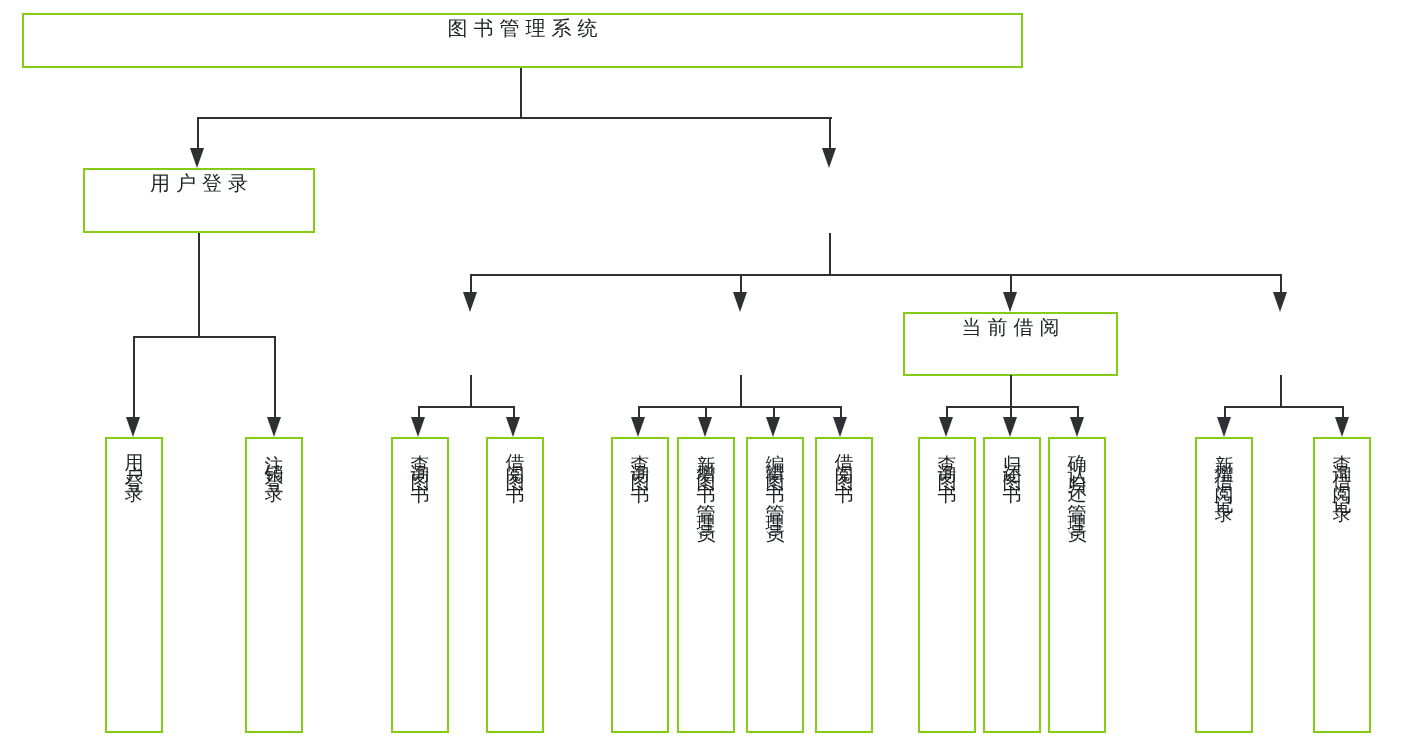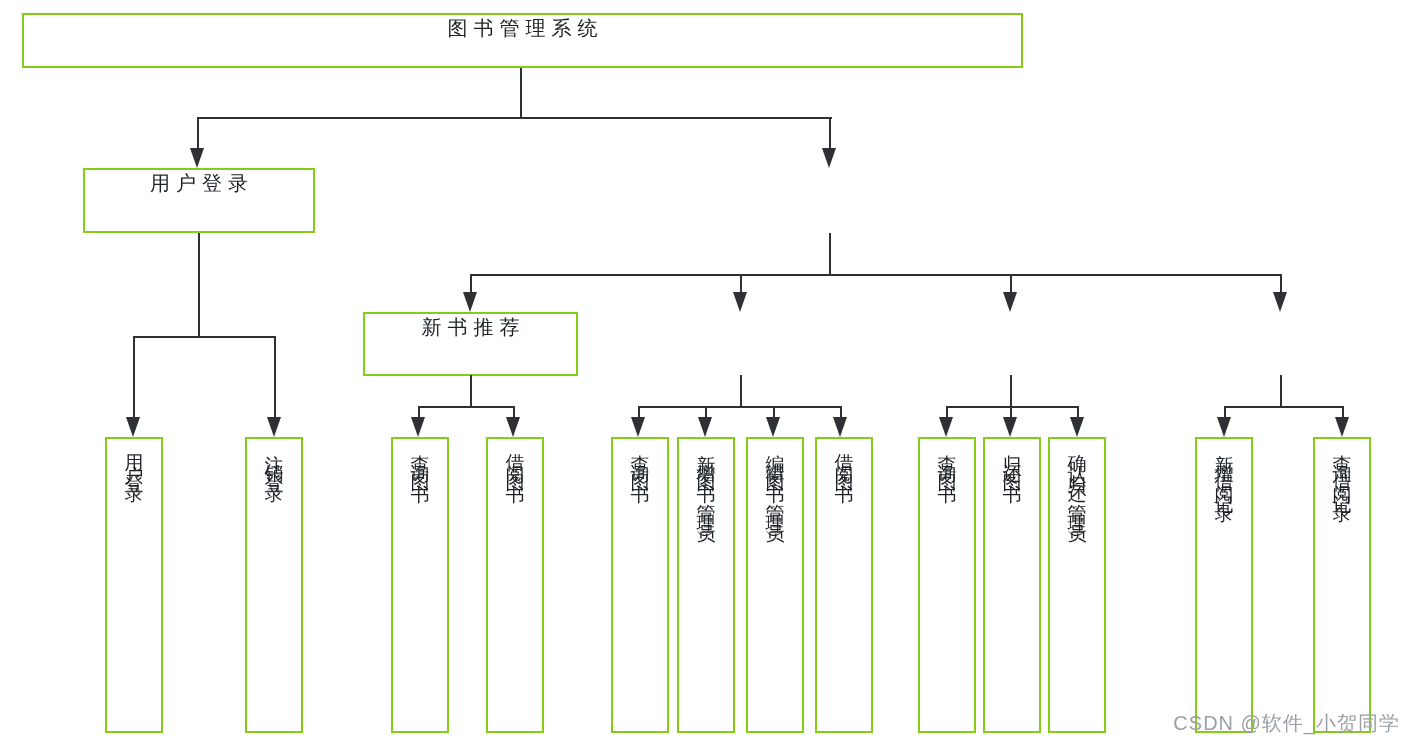--- a/index.html
+++ b/index.html
@@ -61,22 +61,22 @@
   <i class="hline" style="left:470px;top:274px;width:811px"></i>
   <i class="vline" style="left:470px;top:274px;height:20px"></i>
   <i class="arrow" style="left:463px;top:292px"></i>
   <i class="vline" style="left:740px;top:274px;height:20px"></i>
   <i class="arrow" style="left:733px;top:292px"></i>
   <i class="vline" style="left:1010px;top:274px;height:20px"></i>
   <i class="arrow" style="left:1003px;top:292px"></i>
   <i class="vline" style="left:1280px;top:274px;height:20px"></i>
   <i class="arrow" style="left:1273px;top:292px"></i>
 
-  <div class="box" style="left:363px;top:312px;width:215px;height:64px">
-    <span class="hlabel">新书推荐</span>
+  <div class="box" style="left:903px;top:312px;width:215px;height:64px">
+    <span class="hlabel">当前借阅</span>
   </div>
 
   <i class="vline" style="left:470px;top:375px;height:31px"></i>
   <i class="hline" style="left:418px;top:406px;width:97px"></i>
   <i class="vline" style="left:418px;top:406px;height:11px"></i>
   <i class="arrow" style="left:411px;top:417px"></i>
   <i class="vline" style="left:513px;top:406px;height:11px"></i>
   <i class="arrow" style="left:506px;top:417px"></i>
 
   <i class="vline" style="left:740px;top:375px;height:31px"></i>
@@ -143,15 +143,14 @@
     <span class="vlabel">确认归还（管理员）</span>
   </div>
 
   <div class="box vbox" style="left:1195px">
     <span class="vlabel">新增借阅记录</span>
   </div>
   <div class="box vbox" style="left:1313px">
     <span class="vlabel">查询借阅记录</span>
   </div>
 
-  <div class="watermark">CSDN @软件_小贺同学</div>
 
 </div>
 
 </body></html>

